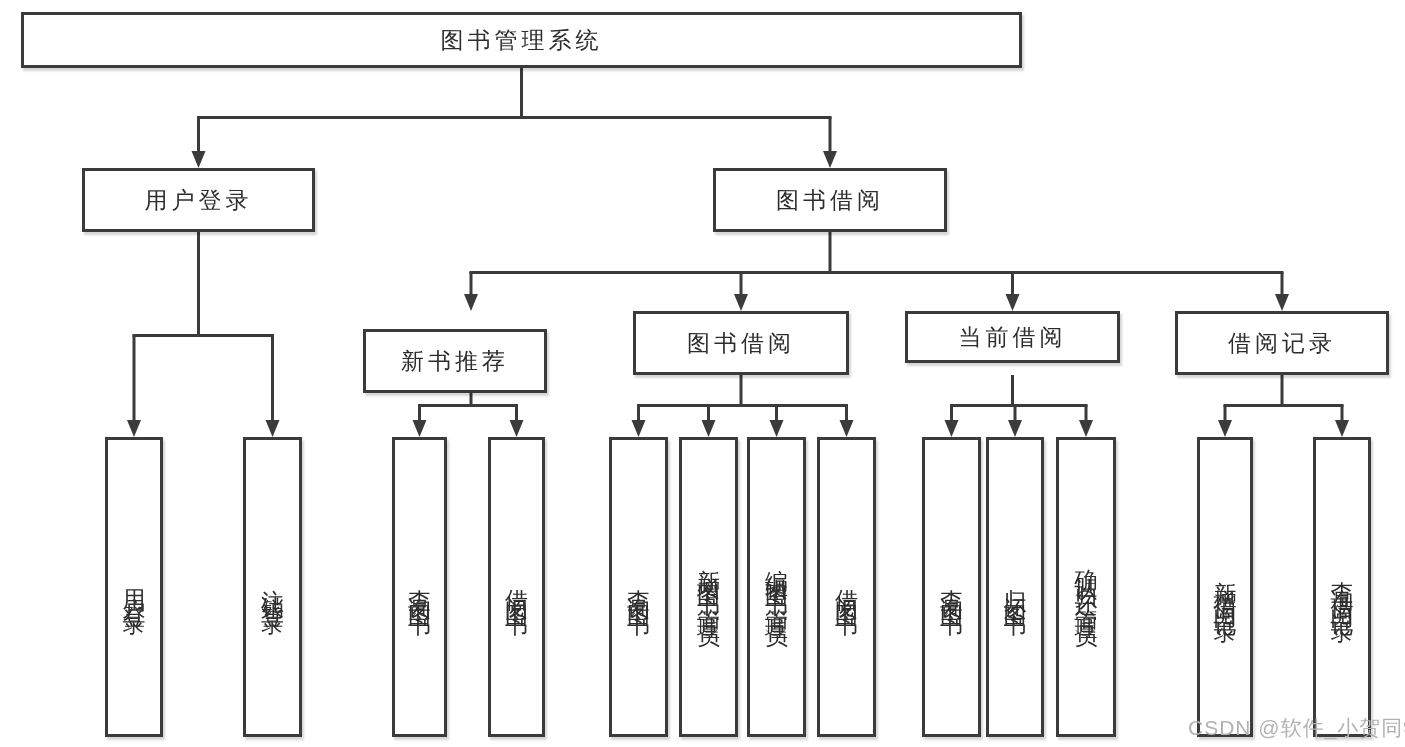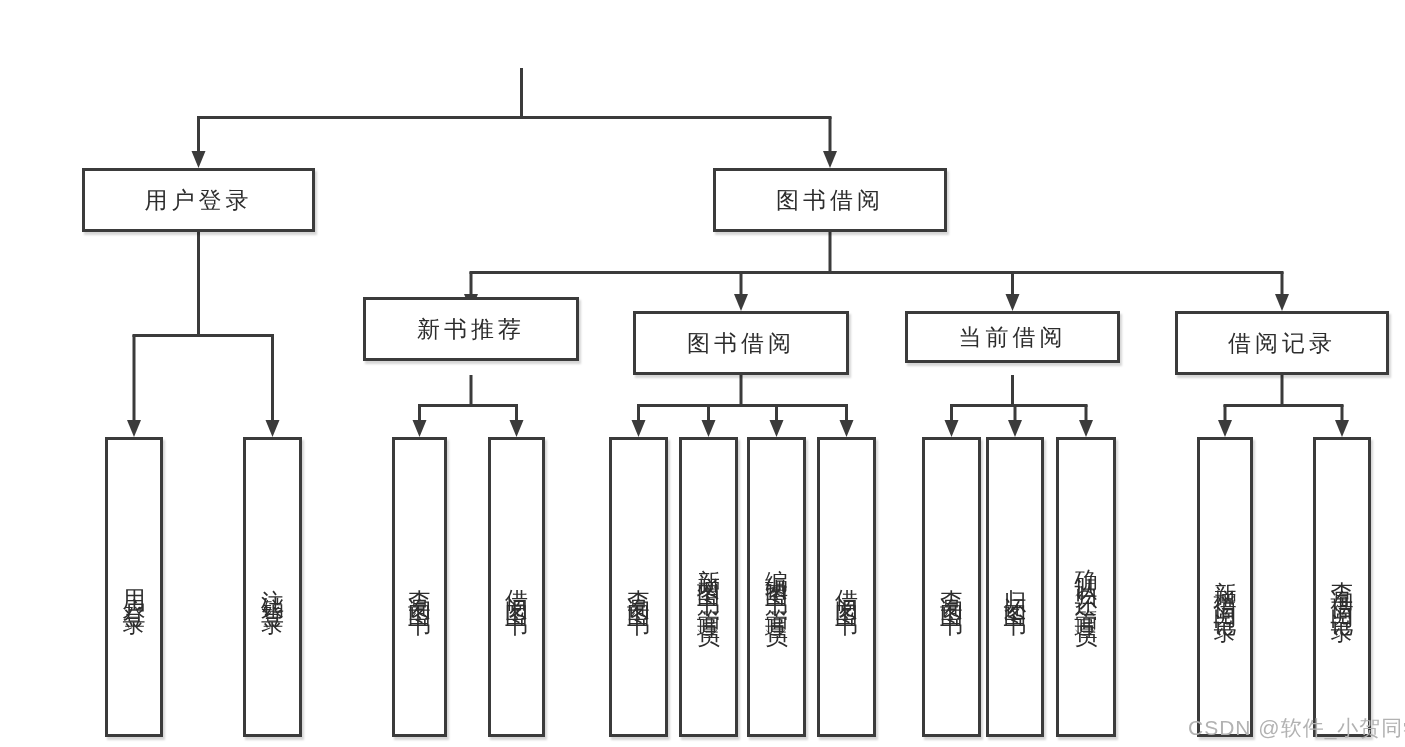--- a/index.html
+++ b/index.html
@@ -98,25 +98,26 @@
       <line x1="1015" y1="405" x2="1015" y2="422" stroke="#3b3b3b" stroke-width="3"></line>
       <polygon points="1008,420 1022,420 1015,437" fill="#3b3b3b"></polygon>
       <line x1="1086" y1="405" x2="1086" y2="422" stroke="#3b3b3b" stroke-width="3"></line>
       <polygon points="1079,420 1093,420 1086,437" fill="#3b3b3b"></polygon>
       <line x1="1225" y1="405" x2="1225" y2="422" stroke="#3b3b3b" stroke-width="3"></line>
       <polygon points="1218,420 1232,420 1225,437" fill="#3b3b3b"></polygon>
       <line x1="1342" y1="405" x2="1342" y2="422" stroke="#3b3b3b" stroke-width="3"></line>
       <polygon points="1335,420 1349,420 1342,437" fill="#3b3b3b"></polygon>
     </svg>
 
+  <div class="box hbox" style="left:21px; top:12px; width:1001px; height:56px">图书管理系统</div>
 
   <div class="box hbox" style="left:82px; top:168px; width:233px; height:64px">用户登录</div>
   <div class="box hbox" style="left:713px; top:168px; width:234px; height:64px">图书借阅</div>
 
-  <div class="box hbox" style="left:363px; top:297px; width:216px; height:64px">新书推荐</div>
+  <div class="box hbox" style="left:363px; top:329px; width:184px; height:64px">新书推荐</div>
   <div class="box hbox" style="left:633px; top:311px; width:216px; height:64px">图书借阅</div>
   <div class="box hbox" style="left:905px; top:311px; width:215px; height:52px">当前借阅</div>
   <div class="box hbox" style="left:1175px; top:311px; width:214px; height:64px">借阅记录</div>
 
   <div class="box vbox" style="left:105px; top:437px; width:58px; height:300px">用户登录</div>
   <div class="box vbox" style="left:243px; top:437px; width:59px; height:300px">注销登录</div>
 
   <div class="box vbox" style="left:392px; top:437px; width:55px; height:300px">查询图书</div>
   <div class="box vbox" style="left:488px; top:437px; width:57px; height:300px">借阅图书</div>
 

